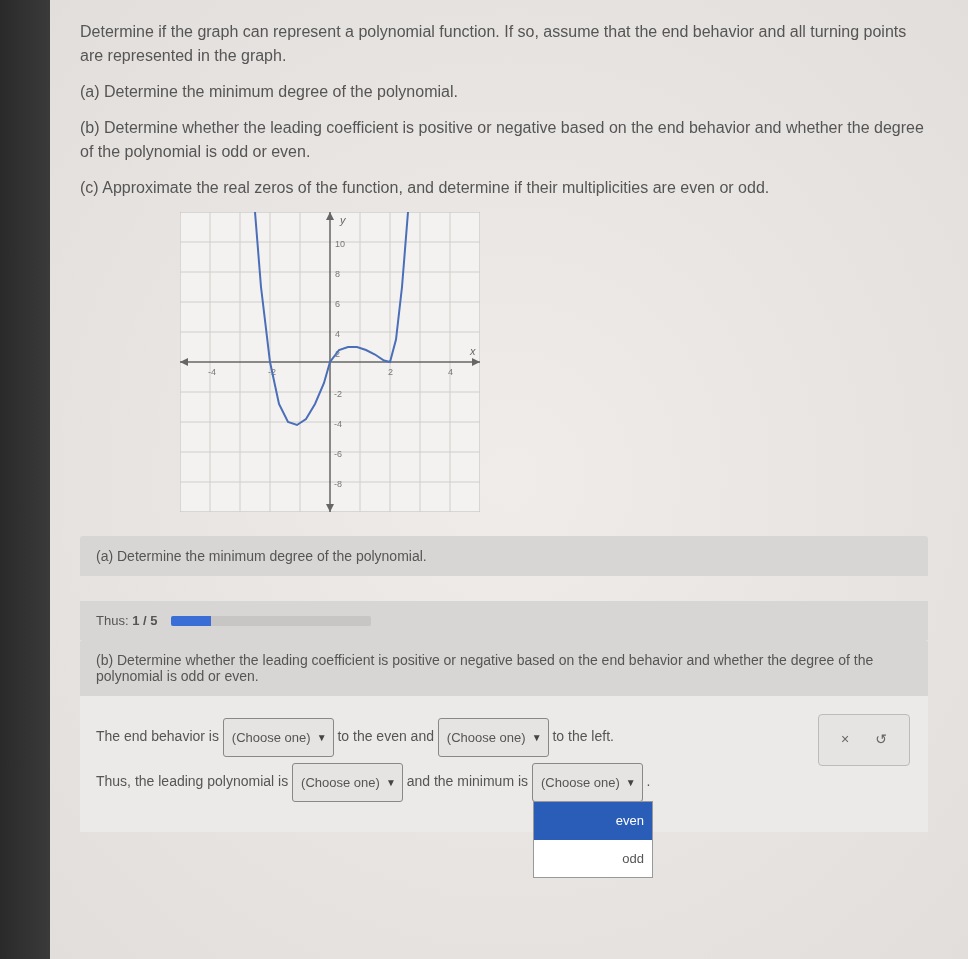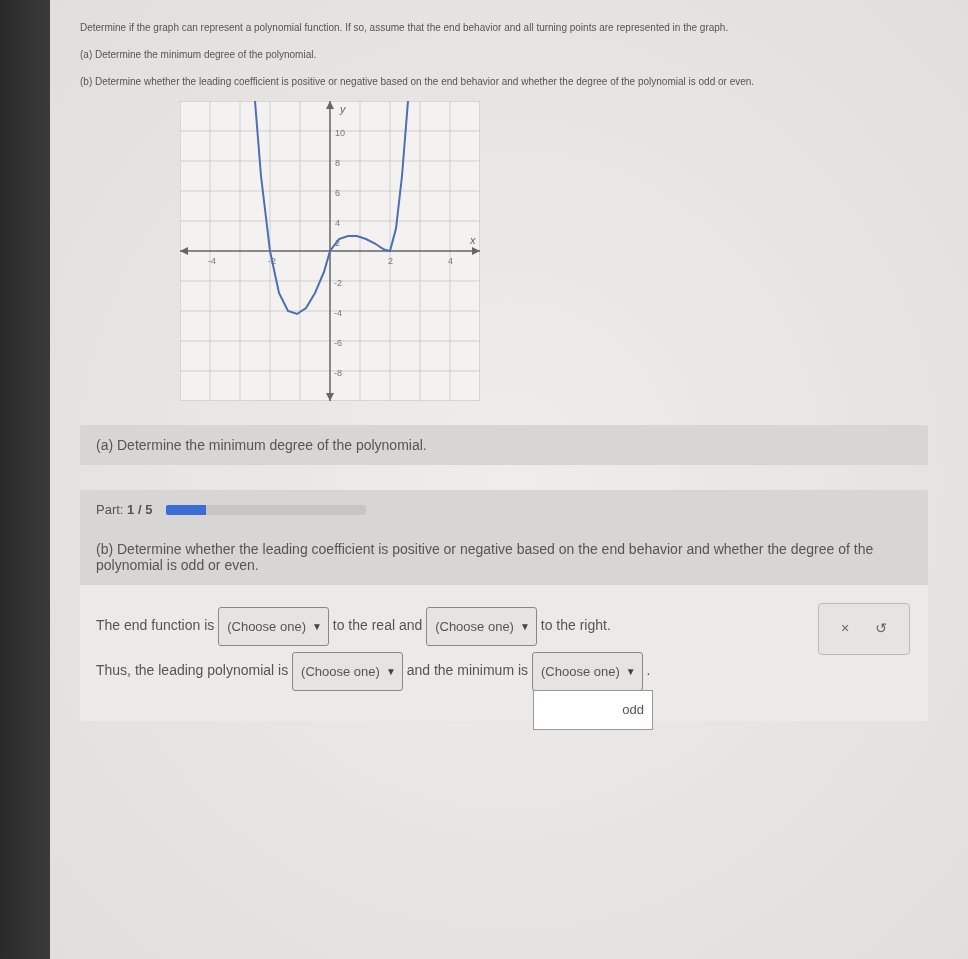--- a/index.html
+++ b/index.html
@@ -15,21 +15,21 @@
       background: linear-gradient(to right, #2a2a2a 0%, #3a3a3a 100%);
       flex-shrink: 0;
     }
     .content {
       flex: 1;
       padding: 20px 40px 20px 30px;
       background: radial-gradient(ellipse at center, #f0ecea 0%, #e2dedb 100%);
     }
     .intro, .subq {
       color: #555;
-      font-size: 10px;
+      font-size: 16px;
       line-height: 1.5;
       margin-bottom: 12px;
     }
     .graph-container {
       margin: 10px 0 20px 100px;
     }
     .answer-section {
       margin-top: 20px;
     }
     .section-header {
@@ -162,20 +162,21 @@
 </head>
 <body>
 
 <div class="left-strip"></div>
 
 <div class="content">
 
   <p class="intro">Determine if the graph can represent a polynomial function. If so, assume that the end behavior and all turning points are represented in the graph.</p>
   <p class="subq">(a) Determine the minimum degree of the polynomial.</p>
   <p class="subq">(b) Determine whether the leading coefficient is positive or negative based on the end behavior and whether the degree of the polynomial is odd or even.</p>
+  <p class="subq">(c) Approximate the real zeros of the function, and determine if their multiplicities are even or odd.</p>
 
   <div class="graph-container">
     <svg width="300" height="300" viewBox="0 0 300 300">
       <rect x="0" y="0" width="300" height="300" fill="#f4f2f0" stroke="#bbb"></rect>
 
       <g stroke="#d0cecb" stroke-width="1">
         <line x1="30" y1="0" x2="30" y2="300"></line>
           <line x1="60" y1="0" x2="60" y2="300"></line>
         <line x1="90" y1="0" x2="90" y2="300"></line>
           <line x1="120" y1="0" x2="120" y2="300"></line>
@@ -241,64 +242,65 @@
                L 228 0" fill="none" stroke="#4a6fb8" stroke-width="2"></path>
     </svg>
   </div>
 
   <div class="answer-section">
     <div class="section-header">(a) Determine the minimum degree of the polynomial.</div>
   </div>
 
   <div class="progress-section">
     <div>
-      <span>Part: </span>
+      <span>Thus: </span>
       <span class="bold">1</span>
       <span class="bold"> / </span>
       <span class="bold">5</span>
     </div>
     <div class="progress-bar">
       <div class="progress-fill"></div>
     </div>
   </div>
 
   <div class="answer-section" style="margin-top:0">
     <div class="section-header">(b) Determine whether the leading coefficient is positive or negative based on the end behavior and whether the degree of the polynomial is odd or even.</div>
     <div class="partb-body">
 
       <div class="reset-block">
         <span>×</span>
         <span>↺</span>
       </div>
 
       <div style="margin-bottom:6px">
-        <span>The end function is </span>
+        <span>The end behavior is </span>
         <span class="dropdown">
           <span>(Choose one)</span>
           <span class="caret">▼</span>
         </span>
-        <span> to the real and </span>
+        <span> to the even and </span>
         <span class="dropdown">
           <span>(Choose one)</span>
           <span class="caret">▼</span>
         </span>
-        <span> to the right.</span>
+        <span> to the left.</span>
       </div>
 
       <div>
         <span>Thus, the leading polynomial is </span>
         <span class="dropdown">
           <span>(Choose one)</span>
           <span class="caret">▼</span>
         </span>
         <span> and the minimum is </span>
         <span class="dropdown" style="position:relative">
           <span>(Choose one)</span>
           <span class="caret">▼</span>
           <div class="dropdown-list">
+            <div class="opt selected">even</div>
             <div class="opt">odd</div>
           </div>
         </span>
         <span>.</span>
       </div>
     </div>
   </div>
 
 </div>
 

